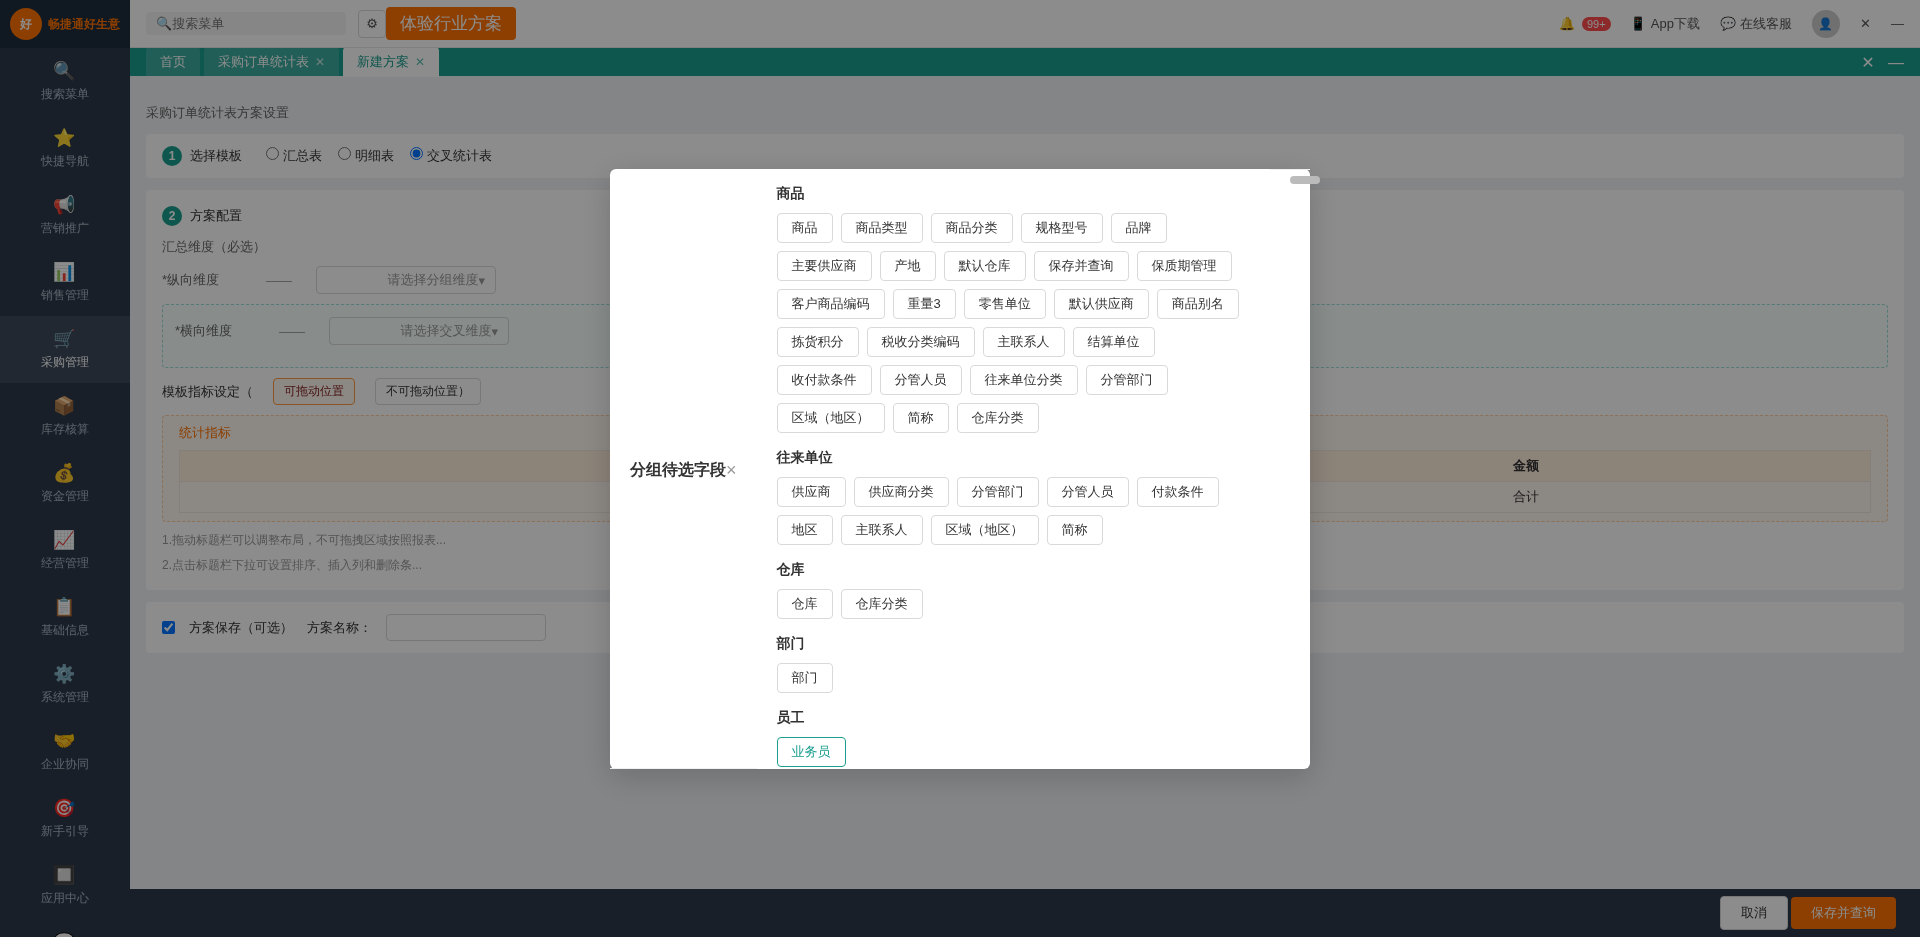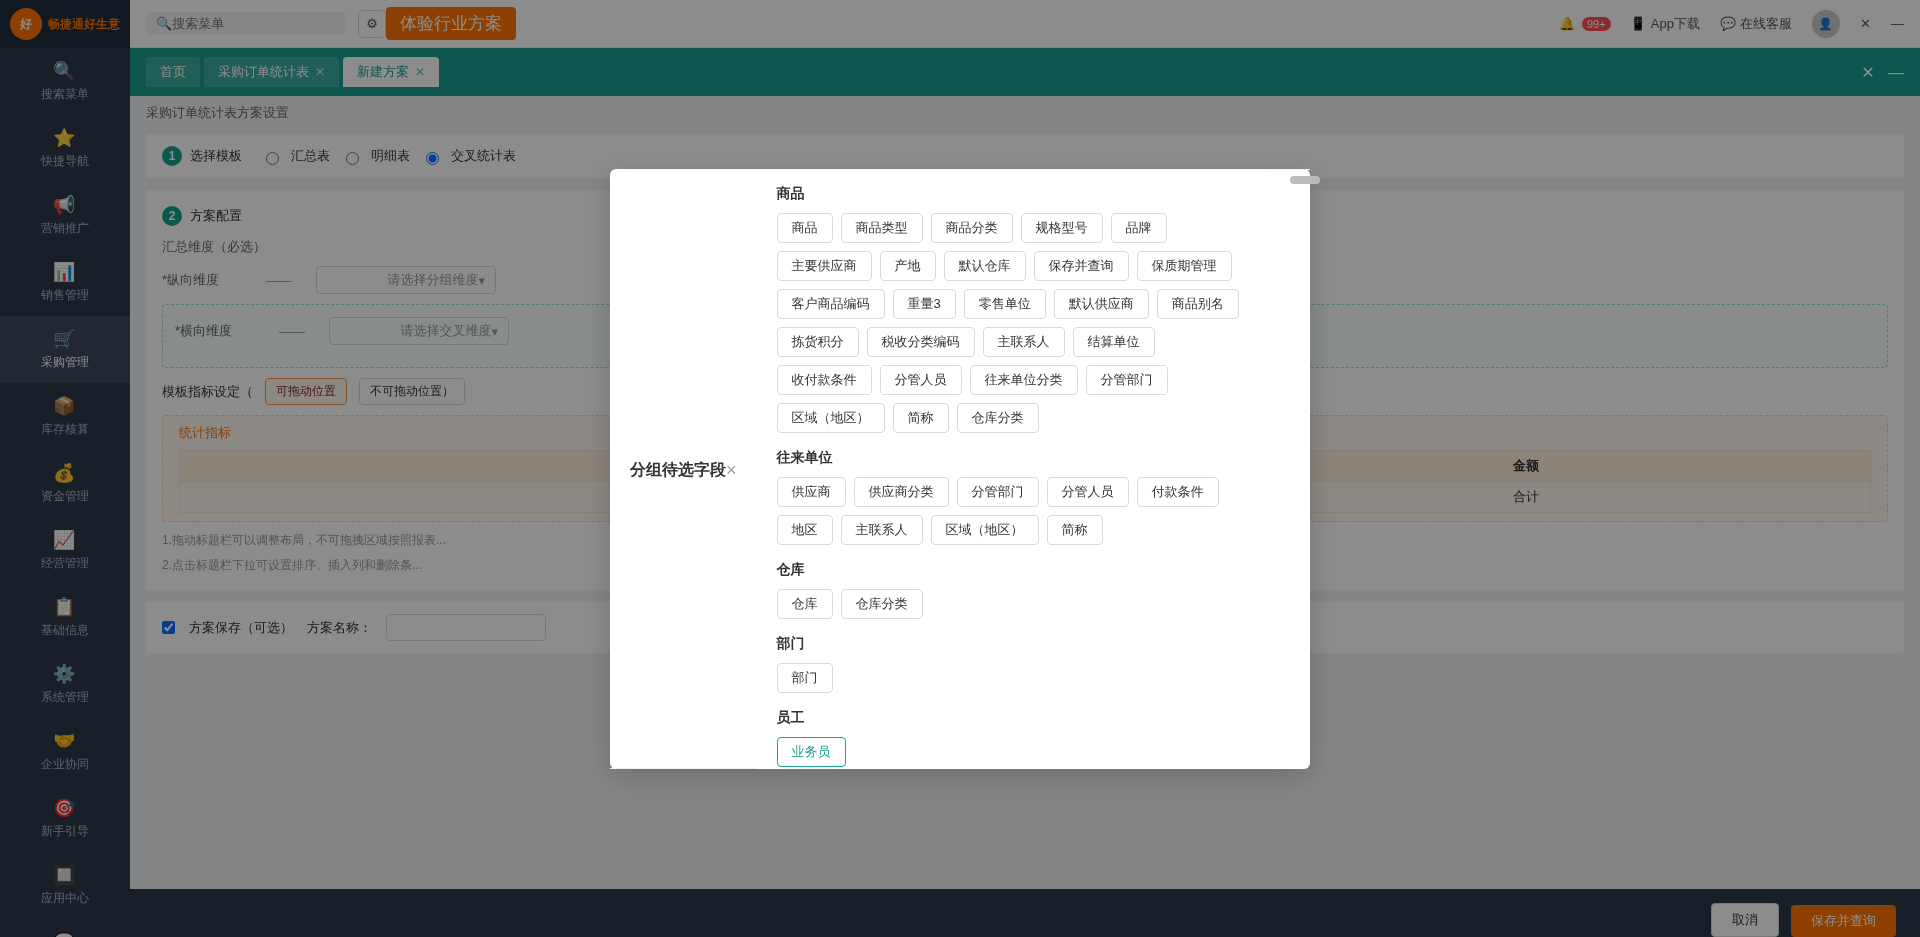--- a/index.html
+++ b/index.html
@@ -63,21 +63,21 @@
     .gear-btn {
       width: 28px; height: 28px;
       border: 1px solid #d9d9d9;
       border-radius: 4px;
       display: flex; align-items: center; justify-content: center;
       cursor: pointer; color: #555;
     }
 
     
     .tab-bar {
-      height: 48px;
+      height: 28px;
       background: #1a9e8e;
       display: flex;
       align-items: center;
       padding: 0 16px;
       position: fixed;
       top: 48px; left: 130px; right: 0;
       z-index: 99;
       gap: 4px;
     }
     .tab-item {
@@ -185,23 +185,23 @@
       font-size: 13px;
       display: flex; align-items: center; justify-content: flex-end;
     }
 
     
     .bottom-bar {
       position: fixed;
       bottom: 0; left: 0; right: 0;
       height: 48px;
       background: #2d3a4b;
-      display: flex; align-items: flex-end; justify-content: flex-end;
+      display: flex; align-items: center; justify-content: flex-end;
       padding: 0 24px;
-      gap: 12px;
+      gap: 3px;
       z-index: 100;
     }
     .btn-cancel {
       background: #fff;
       border: 1px solid #d9d9d9;
       border-radius: 4px;
       padding: 7px 20px;
       cursor: pointer;
       font-size: 13px;
       color: #333;
@@ -273,21 +273,21 @@
       padding: 5px 14px;
       font-size: 13px;
       color: #333;
       cursor: pointer;
       background: #fff;
     }
     .field-tag.blue { color: #1a9e8e; border-color: #1a9e8e; }
 
     
     .radio-group { display: flex; gap: 16px; align-items: center; }
-    .radio-label { display: flex; align-items: flex-end; gap: 12px; cursor: pointer; font-size: 13px; }
+    .radio-label { display: flex; align-items: flex-start; gap: 4px; cursor: pointer; font-size: 13px; }
     .checkbox-label { font-size: 13px; color: #333; }
 
     .scheme-name-input {
       border: 1px solid #d9d9d9;
       border-radius: 4px;
       padding: 5px 10px;
       width: 160px;
       font-size: 13px;
     }
 
@@ -475,21 +475,21 @@
     <div style="background:#f7fffe; border:1px dashed #9cddd6; padding:12px; border-radius:4px; margin-bottom:10px;">
       <div class="config-row">
         <span class="config-label">*横向维度</span>
         <span style="margin:0 8px; color:#999;">——</span>
         <div class="select-box">
           <span>请选择交叉维度</span>
           <span>▾</span>
         </div>
       </div>
     </div>
-    <div style="display:flex; align-items:center; gap:12px; margin-bottom:10px;">
+    <div style="display:flex; align-items:center; gap:20px; margin-bottom:10px;">
       <span>模板指标设定（</span>
       <span class="movable-btn active">可拖动位置</span>
       <span class="movable-btn">不可拖动位置）</span>
     </div>
     <div class="stats-section">
       <div class="stats-title">统计指标</div>
       <table class="stats-table">
         <thead>
           <tr>
             <th>

